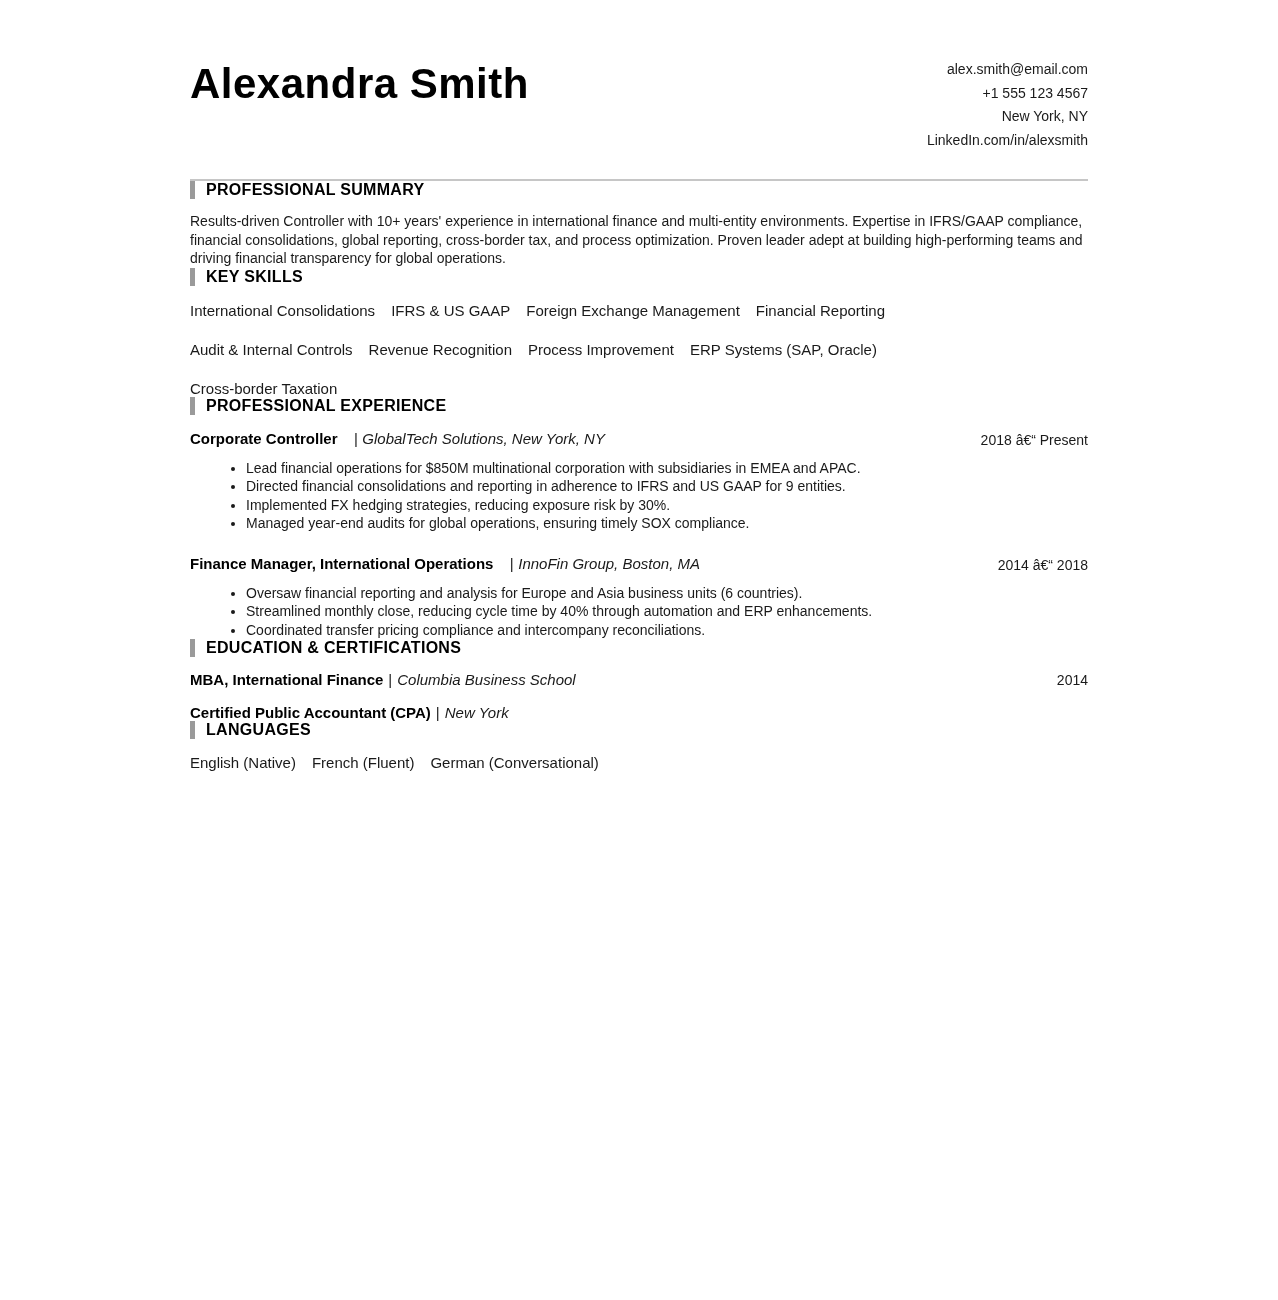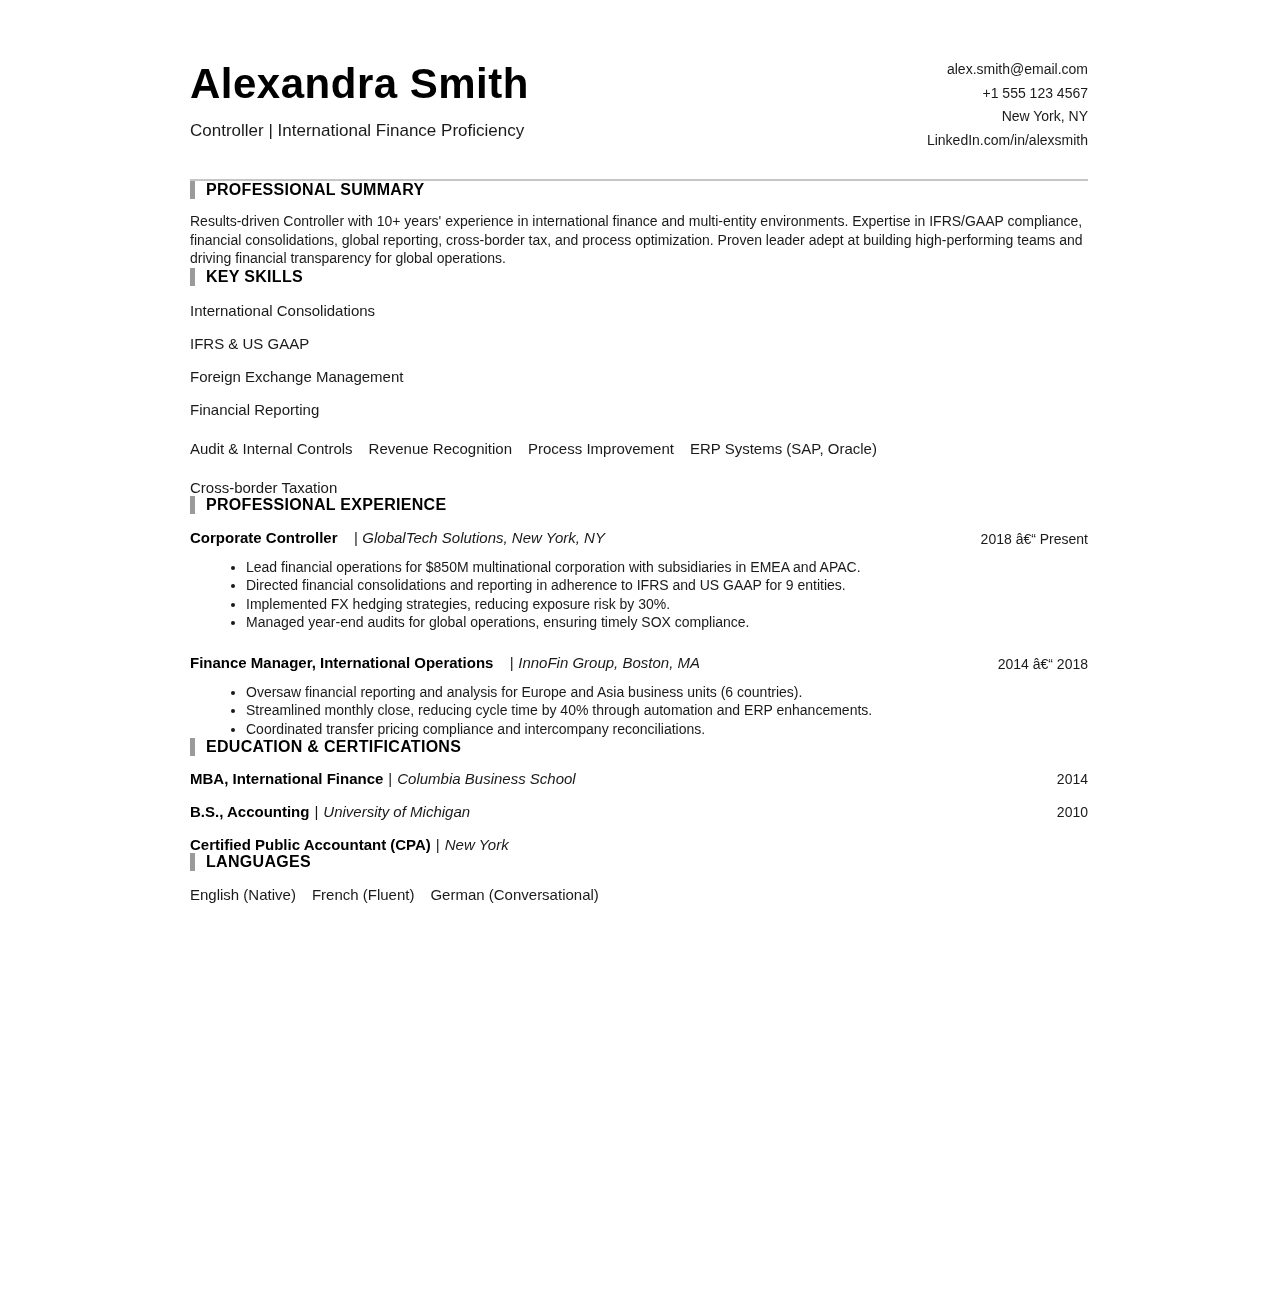--- a/index.html
+++ b/index.html
@@ -32,21 +32,21 @@
   .section { }
   .sec-head { display: flex; align-items: center; }
   .sec-bar { width: 5px; height: 18px; background: #9a9a9a; margin-right: 11px; flex: 0 0 auto; }
   .sec-title { font-size: 16px; font-weight: bold; color: #000; letter-spacing: 0.3px; }
 
   
   .summary-text { margin: 13px 0 0 0; font-size: 14px; line-height: 18.5px; }
 
   
   .skills-row { display: flex; gap: 16px; margin-top: 22px; font-size: 15px; }
-  .skills-row.first { margin-top: 16px; flex-direction: column; }
+  .skills-row.first { margin-top: 16px; }
 
   
   .job { margin-top: 15px; }
   .job.second { margin-top: 22px; }
   .job-line { display: flex; justify-content: space-between; align-items: flex-end; }
   .job-role { font-weight: bold; font-size: 15px; color: #000; }
   .job-sep { margin-left: 12px; font-size: 15px; }
   .job-company { font-style: italic; font-size: 15px; }
   .job-dates { font-size: 14px; white-space: nowrap; }
   ul.bullets { margin: 11px 0 0 0; padding-left: 56px; list-style: disc; }
@@ -64,21 +64,20 @@
   .lang-row { display: flex; gap: 16px; margin-top: 15px; font-size: 15px; }
 </style>
 </head>
 <body>
 
 <div class="page">
 
   <div class="header">
     <div>
       <div class="name">Alexandra Smith</div>
-      <div class="subtitle">Controller | International Finance Proficiency</div>
     </div>
     <div class="contact">
       <div>alex.smith@email.com</div>
       <div>+1 555 123 4567</div>
       <div>New York, NY</div>
       <div>LinkedIn.com/in/alexsmith</div>
     </div>
   </div>
 
   <hr class="divider">
@@ -159,26 +158,20 @@
       <span class="sec-title">EDUCATION &amp; CERTIFICATIONS</span>
     </div>
 
     <div class="edu-row first">
       <div>
         <span class="edu-degree">MBA, International Finance</span><span class="edu-sep">|</span><span class="edu-school">Columbia Business School</span>
       </div>
       <span class="edu-year">2014</span>
     </div>
 
-    <div class="edu-row">
-      <div>
-        <span class="edu-degree">B.S., Accounting</span><span class="edu-sep">|</span><span class="edu-school">University of Michigan</span>
-      </div>
-      <span class="edu-year">2010</span>
-    </div>
 
     <div class="edu-row">
       <div>
         <span class="edu-degree">Certified Public Accountant (CPA)</span><span class="edu-sep">|</span><span class="edu-school">New York</span>
       </div>
       <span class="edu-year"></span>
     </div>
   </div>
 
   <div class="section">

